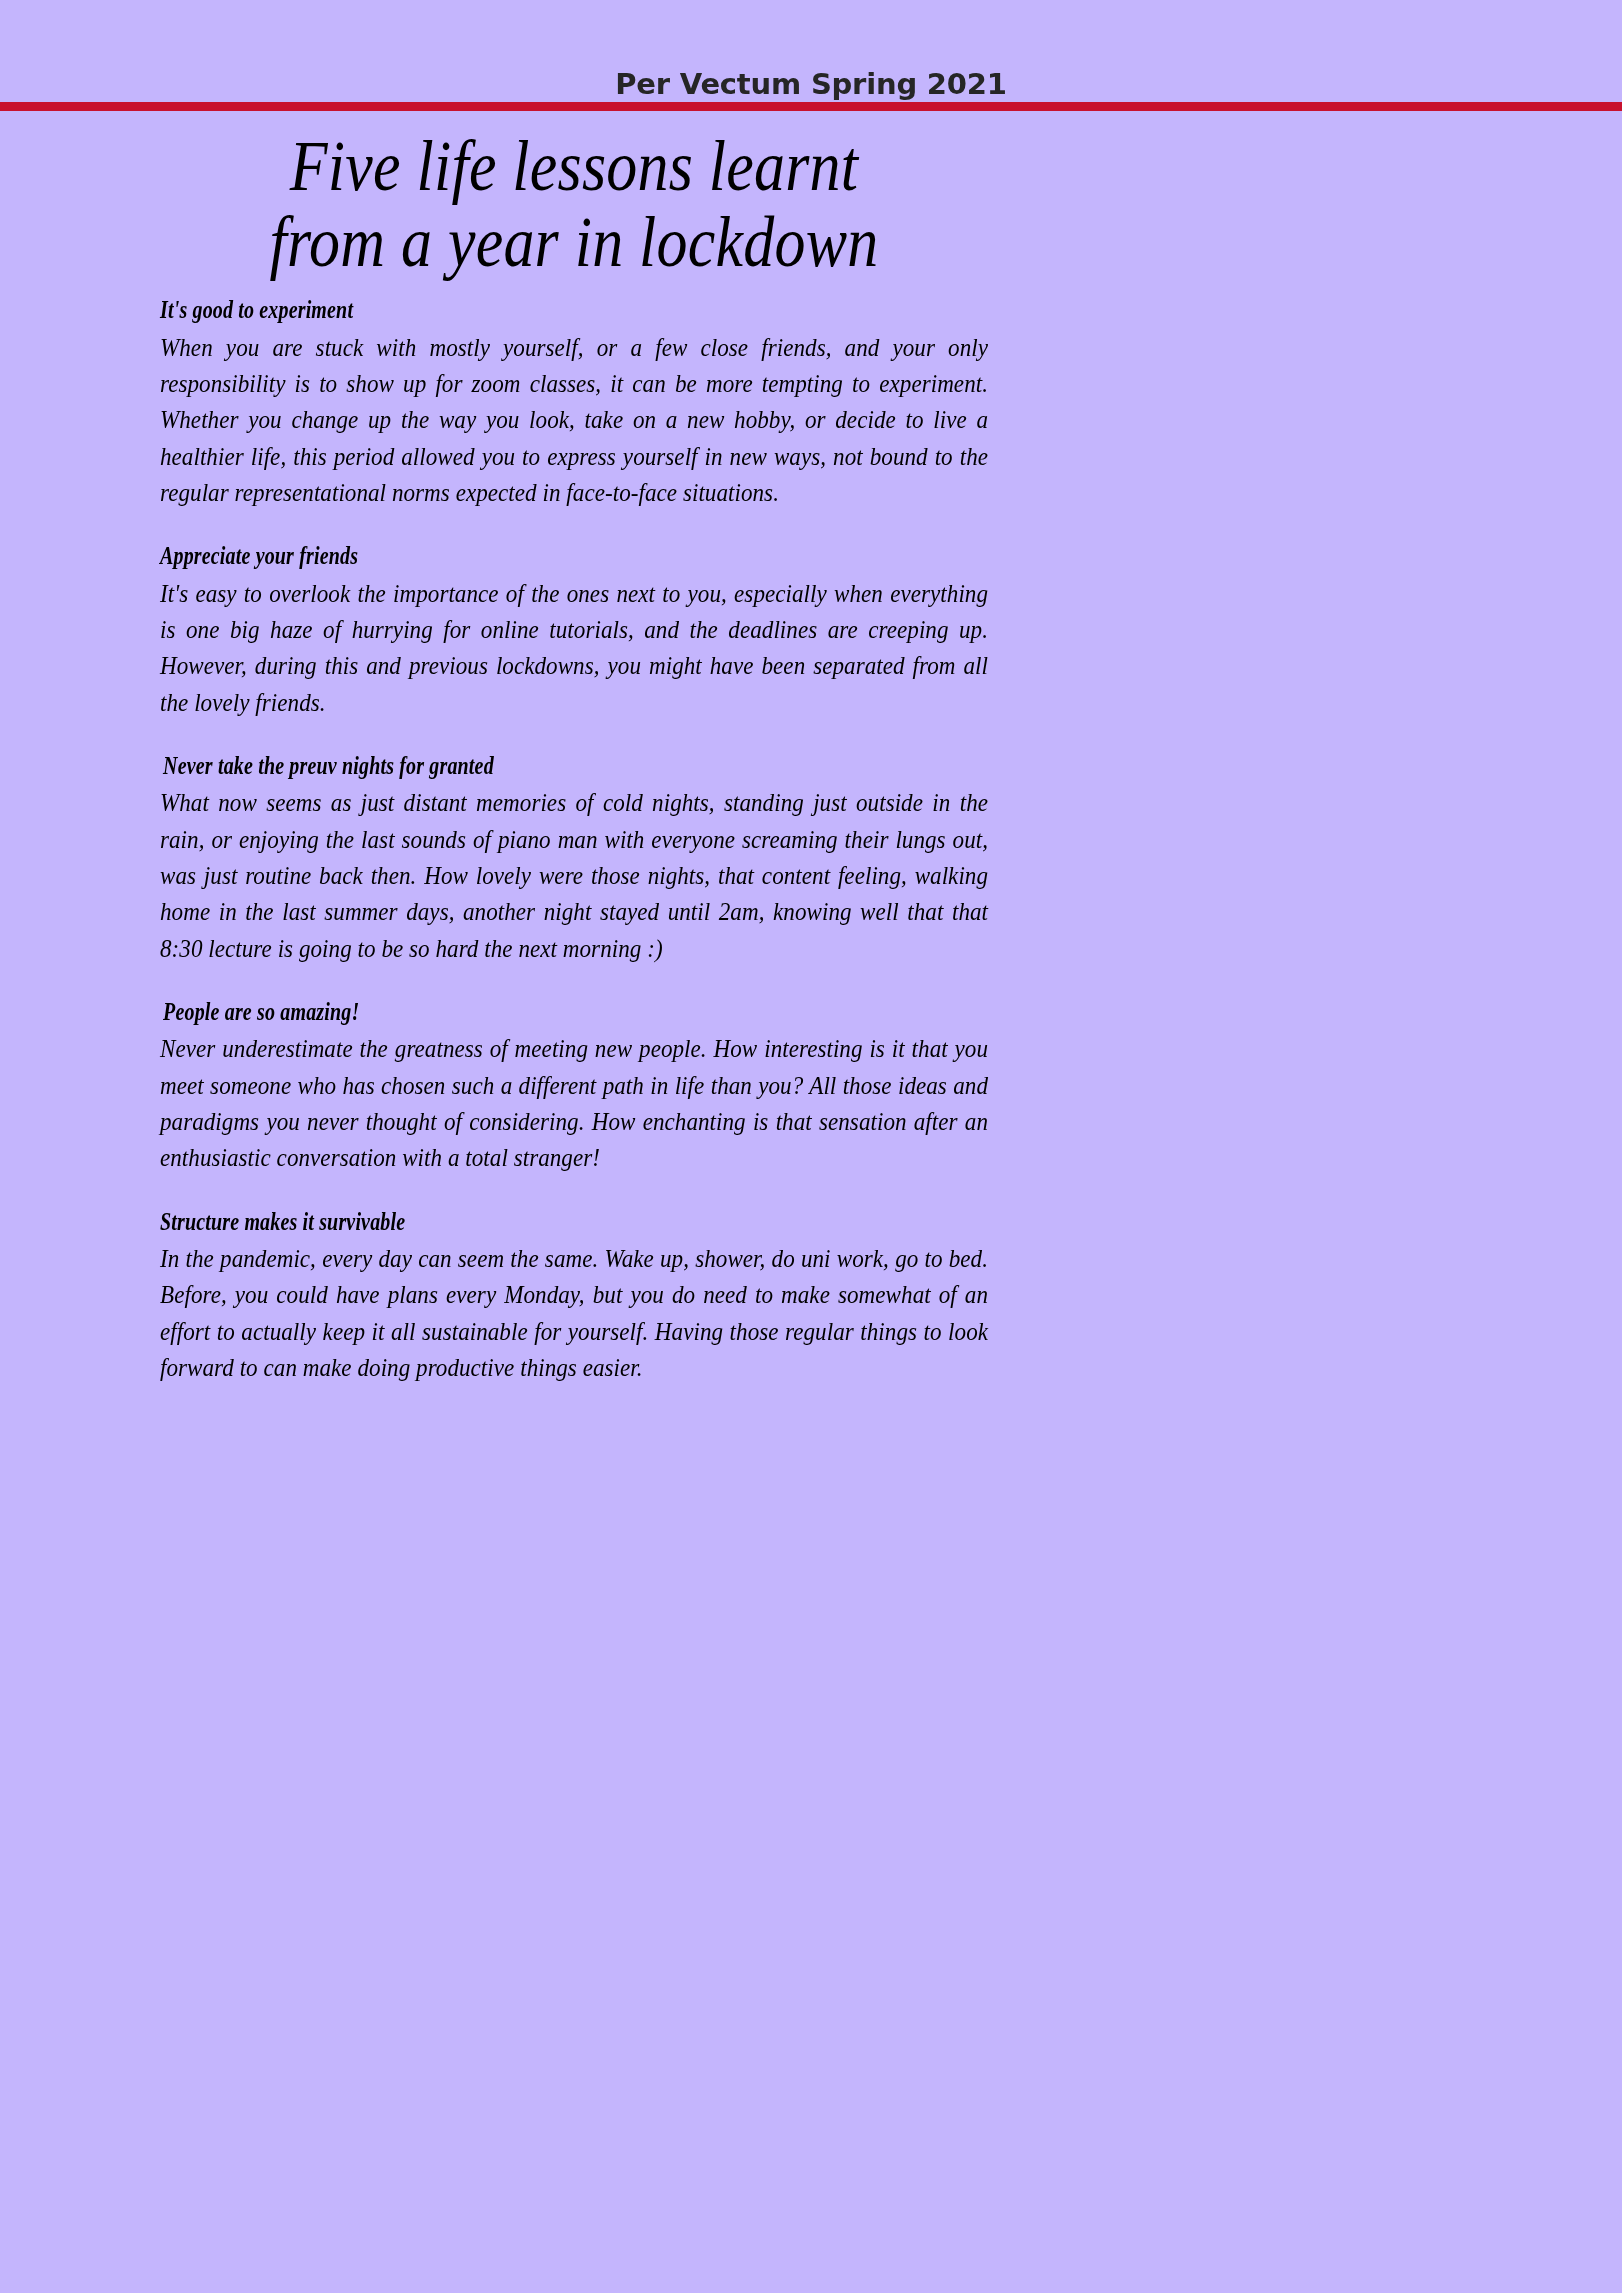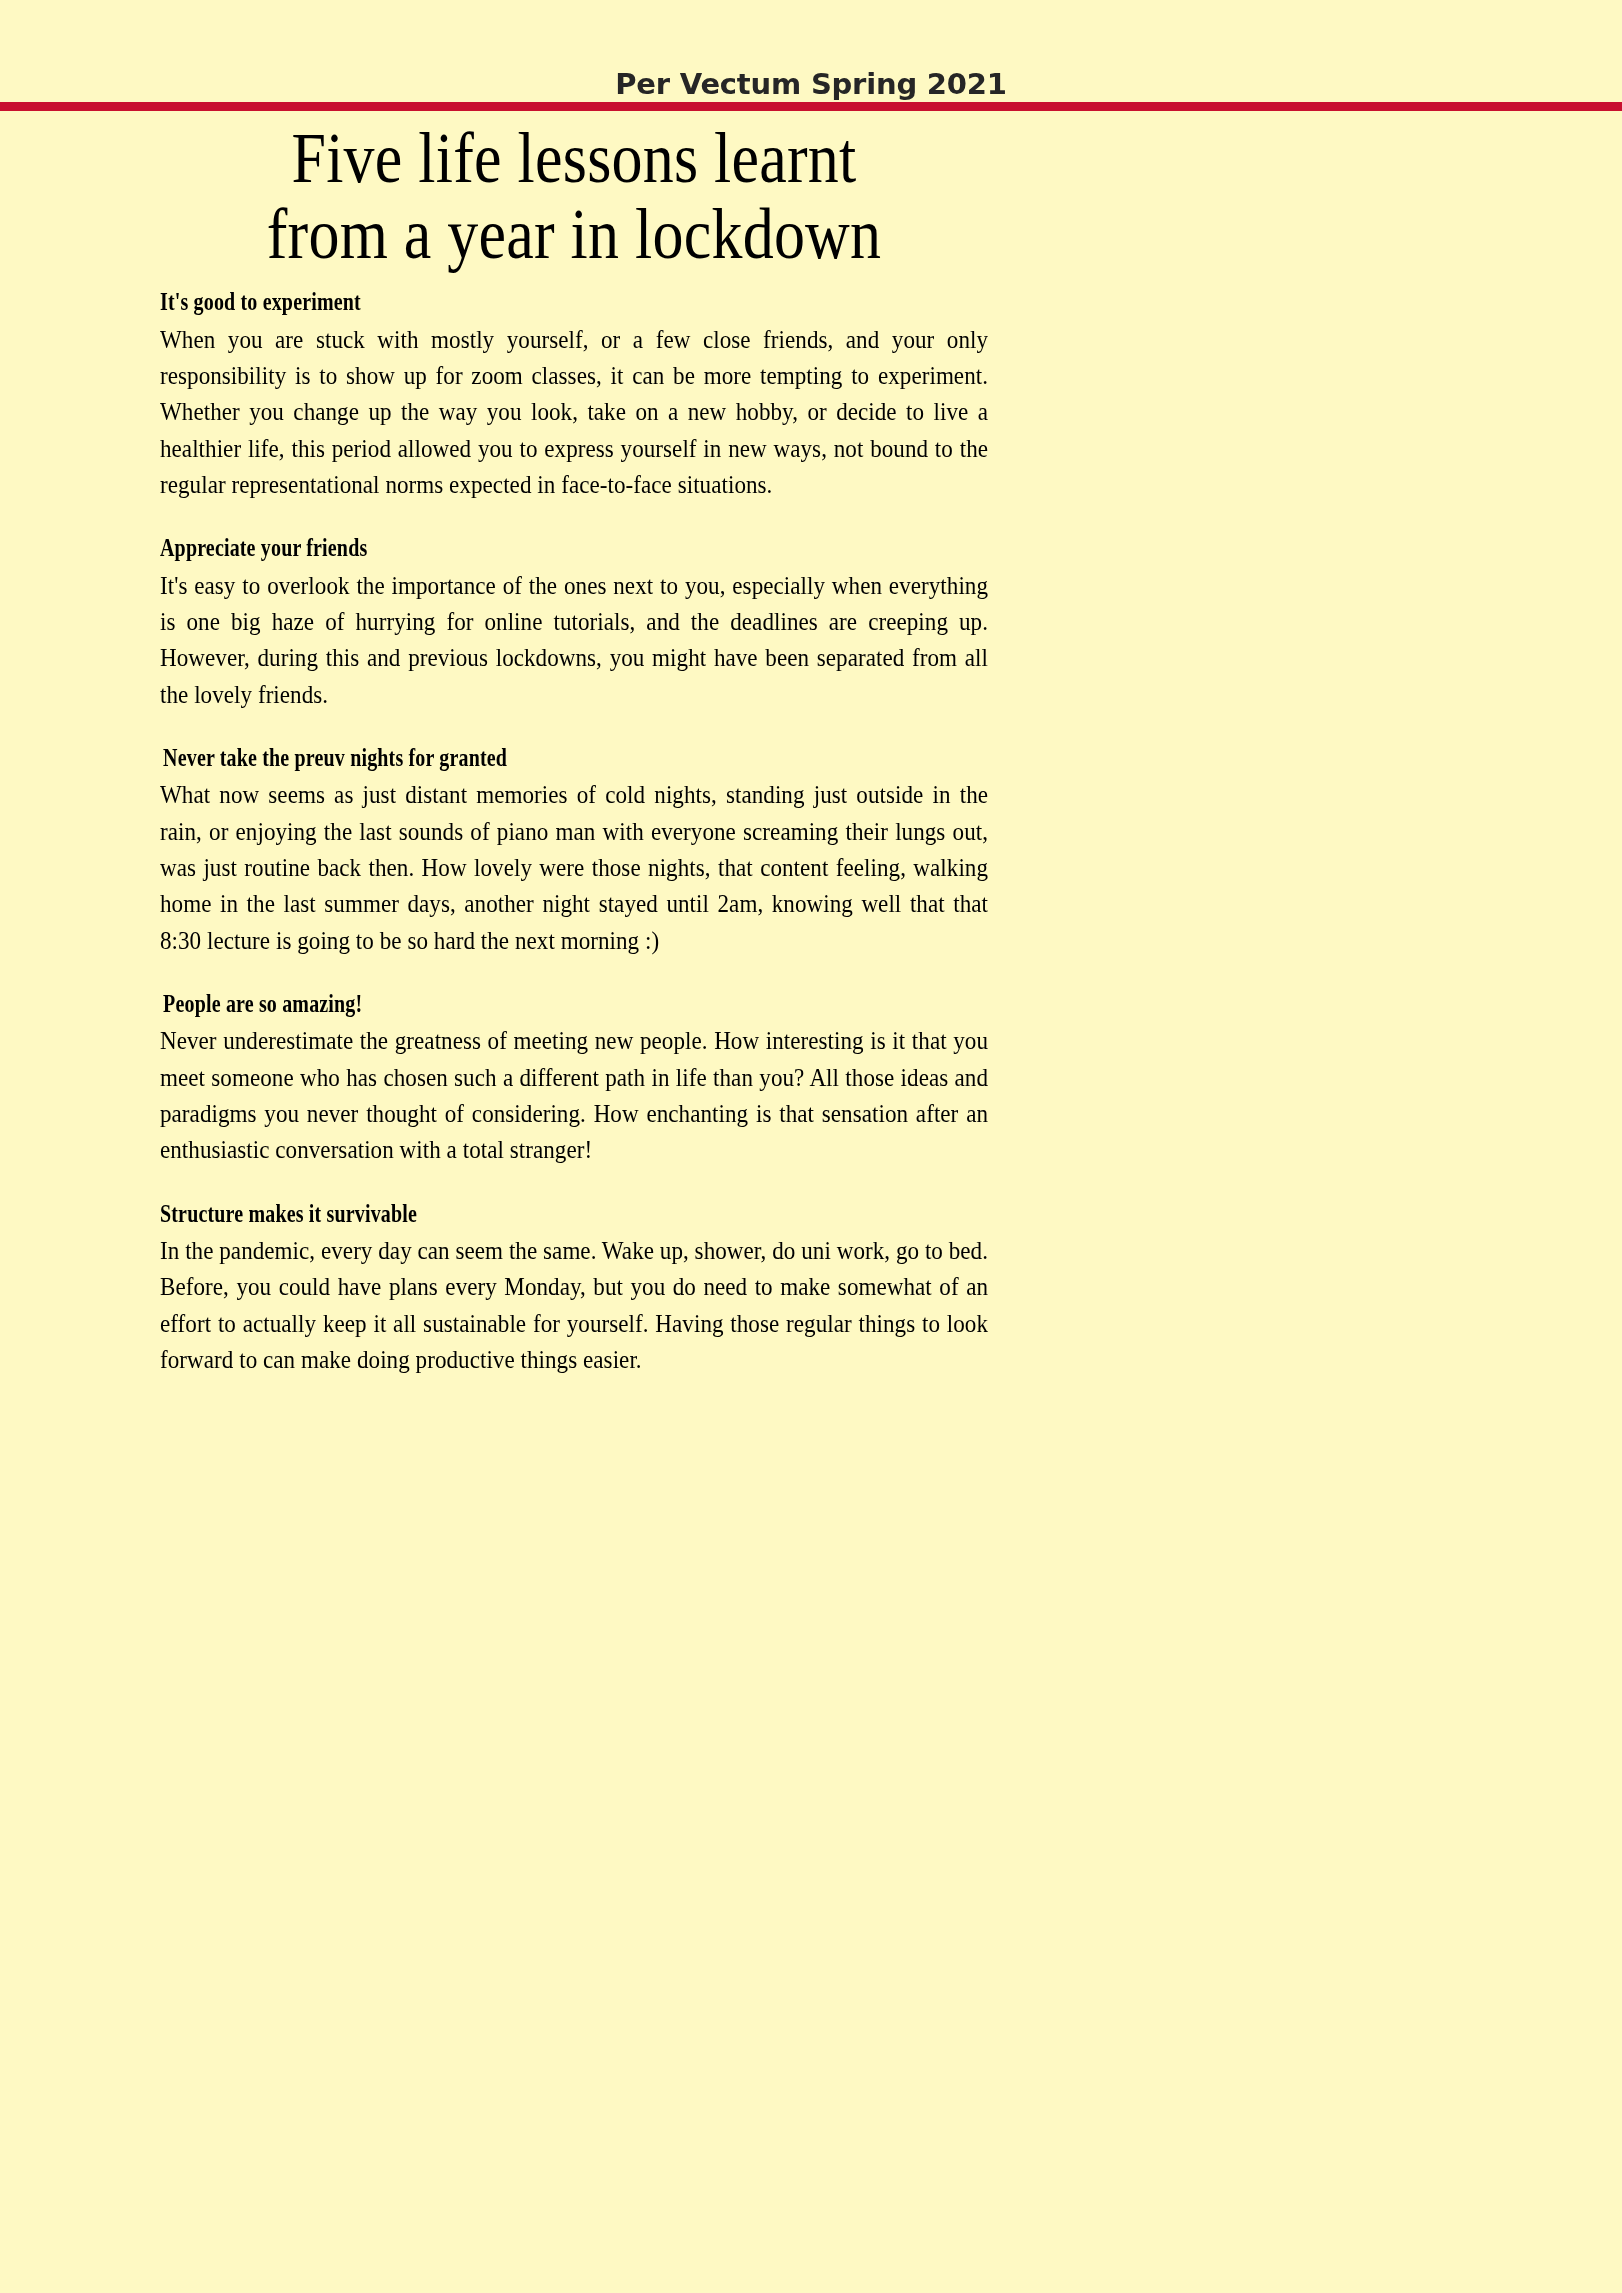--- a/index.html
+++ b/index.html
@@ -12,21 +12,21 @@
     height: 2294px;
     position: relative;
     overflow: hidden;
     font-family: "Liberation Serif", serif;
     color: #000000;
   }
 
   .page {
     position: absolute;
     inset: 0;
-    background: #fef9c3;
+    background: #c4b5fd;
   }
 
   
   .masthead {
     position: absolute;
     top: 0;
     left: 0;
     right: 0;
     height: 110px;
     box-sizing: border-box;
@@ -50,23 +50,24 @@
     top: 102px;
     left: 0;
     width: 1622px;
     height: 8.8px;
     background: #C8102E;
   }
 
   
   .column {
     position: absolute;
-    top: 98px;
+    top: 106px;
     left: 160px;
     width: 828px;
+    font-style: italic;
   }
 
   .article-title {
     font-family: "Liberation Serif", serif;
     font-size: 72px;
     line-height: 1.06;
     font-weight: normal;
     text-align: center;
     margin: 0;
     padding: 21.6px 9.8px 0 9.8px;

